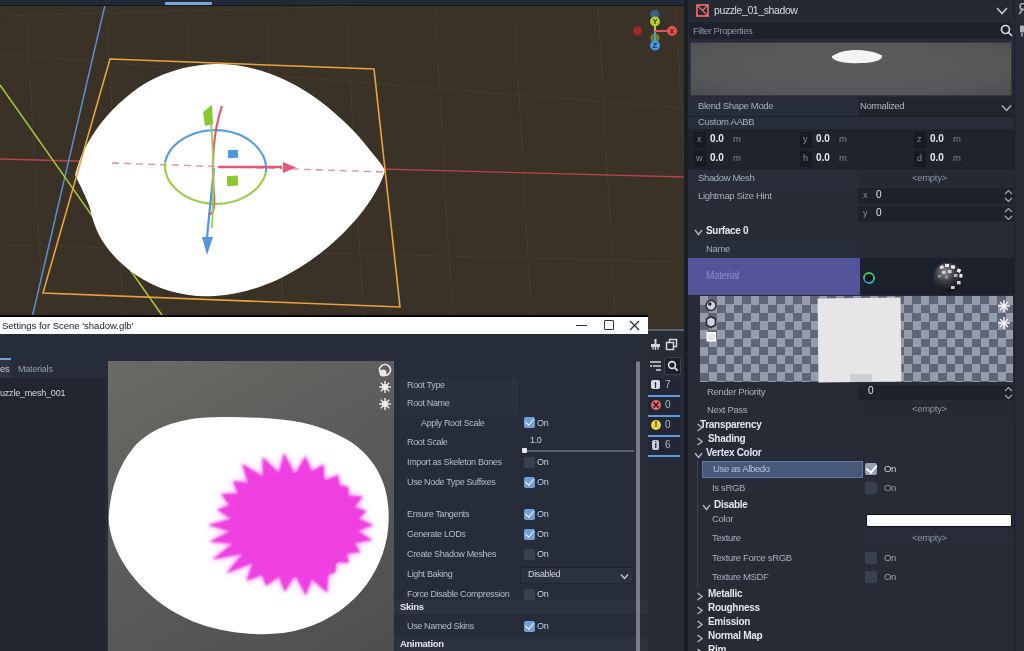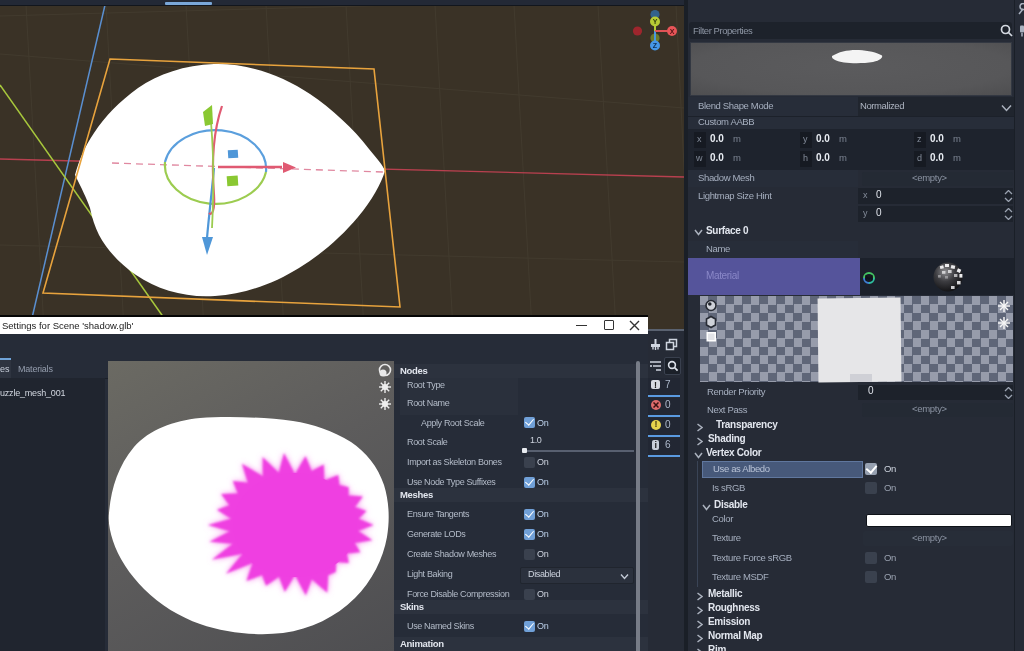--- a/index.html
+++ b/index.html
@@ -235,42 +235,36 @@
               <line x1="-6" y1="0" x2="6" y2="0"></line>
             <line x1="-4.2" y1="-4.2" x2="4.2" y2="4.2"></line>
               <line x1="-4.2" y1="4.2" x2="4.2" y2="-4.2"></line>
           </g>
         </g>
       </svg>
     </div>
 
     <div class="abs" id="nodes" style="left:394px;top:22px;width:254px;height:295px;overflow:hidden;">
 
-      <div class="abs" style="left:0;top:6px;width:254px;height:14px;background:#2c323e;">
-          <span class="abs sect" style="left:6px;top:1px;">Nodes</span>
-        </div>
       <div class="abs" style="left:6px;top:20px;width:118px;height:37px;background:#2a303c;"></div>
       <span class="abs lbl" style="left:13px;top:22px;">Root Type</span>
       <span class="abs lbl" style="left:13px;top:40px;">Root Name</span>
       <span class="abs lbl" style="left:27px;top:60px;">Apply Root Scale</span>
       <div class="chk on" style="left:130px;top:59px;"></div>
         <span class="abs val" style="left:143px;top:60px;color:#bcd0ea;">On</span>
       <span class="abs lbl" style="left:13px;top:79px;">Root Scale</span>
       <span class="abs val" style="left:136px;top:77px;">1.0</span>
       <div class="abs" style="left:130px;top:92px;width:110px;height:1.5px;background:#586070;"></div>
       <div class="abs" style="left:128px;top:90px;width:5px;height:5px;background:#e8ebf0;border-radius:1px;"></div>
       <span class="abs lbl" style="left:13px;top:99px;">Import as Skeleton Bones</span>
       <div class="chk off" style="left:130px;top:99px;"></div>
         <span class="abs val" style="left:143px;top:99px;">On</span>
       <span class="abs lbl" style="left:13px;top:119px;">Use Node Type Suffixes</span>
       <div class="chk on" style="left:130px;top:119px;"></div>
         <span class="abs val" style="left:143px;top:119px;color:#bcd0ea;">On</span>
-      <div class="abs" style="left:0;top:130px;width:254px;height:14px;background:#2c323e;">
-          <span class="abs sect" style="left:6px;top:1px;">Meshes</span>
-        </div>
       <span class="abs lbl" style="left:13px;top:151px;">Ensure Tangents</span>
       <div class="chk on" style="left:130px;top:151px;"></div>
         <span class="abs val" style="left:143px;top:151px;color:#bcd0ea;">On</span>
       <span class="abs lbl" style="left:13px;top:171px;">Generate LODs</span>
       <div class="chk on" style="left:130px;top:171px;"></div>
         <span class="abs val" style="left:143px;top:171px;color:#bcd0ea;">On</span>
       <span class="abs lbl" style="left:13px;top:191px;">Create Shadow Meshes</span>
       <div class="chk off" style="left:130px;top:191px;"></div>
         <span class="abs val" style="left:143px;top:191px;">On</span>
       <span class="abs lbl" style="left:13px;top:211px;">Light Baking</span>
@@ -293,20 +287,30 @@
           <span class="abs sect" style="left:6px;top:1px;">Animation</span>
         </div>
 
       <div class="abs" style="left:242px;top:3px;width:4px;height:292px;background:#777c87;border-radius:2px;"></div>
     </div>
   </div>
 </div>
 
 <div class="abs" id="inspector" style="left:688px;top:0;width:326px;height:651px;background:#262b36;overflow:hidden;">
 
+  <div class="abs" style="left:0;top:0;width:326px;height:20px;background:#242933;border-bottom:1px solid #191d25;">
+    <svg class="abs" style="left:8px;top:4px;" width="13" height="13">
+      <rect x="1" y="1" width="11" height="11" fill="none" stroke="#f47067" stroke-width="1.6"></rect>
+      <path d="M1,1 L12,12 M12,1 L6.5,6.5" stroke="#f47067" stroke-width="1.2"></path>
+    </svg>
+    <span class="abs" style="left:26px;top:4px;font-size:10.5px;letter-spacing:-0.4px;color:#d6dbe3;">puzzle_01_shadow</span>
+    <svg class="abs" style="left:308px;top:6px;" width="12" height="9">
+        <path d="M1,2 L6,7.5 L11,2" stroke="#c0c6d0" stroke-width="1.6" fill="none"></path>
+      </svg>
+  </div>
 
   <div class="abs" style="left:0;top:20px;width:326px;height:21px;background:#262b36;">
     <div class="abs" style="left:1px;top:2px;width:323px;height:17px;background:#1d222b;border-radius:3px;">
       <span class="abs" style="left:4px;top:3px;font-size:9.5px;letter-spacing:-0.45px;color:#8d95a3;">Filter Properties</span>
       <svg class="abs" style="left:311px;top:2px;" width="13" height="13">
         <circle cx="5.5" cy="5.5" r="4" fill="none" stroke="#d4d9e1" stroke-width="1.7"></circle>
         <line x1="8.5" y1="8.5" x2="12" y2="12" stroke="#d4d9e1" stroke-width="1.7"></line>
       </svg>
     </div>
   </div>
@@ -466,21 +470,21 @@
   </div>
 
   <span class="abs lbl" style="left:19px;top:404px;">Next Pass</span>
   <div class="abs" style="left:174px;top:403px;width:151px;height:14px;background:#242a34;border-radius:2px;">
     <span class="abs" style="left:50px;top:0px;font-size:9.5px;letter-spacing:-0.3px;color:#8b93a2;">&lt;empty&gt;</span>
   </div>
 
   <svg class="abs" style="left:8px;top:423px;" width="7" height="9">
       <path d="M1.5,1 L6,4.5 L1.5,8" stroke="#aab1bd" stroke-width="1.5" fill="none"></path>
     </svg>
-  <span class="abs sect" style="left:28px;top:419px;text-align:center;">Transparency</span>
+  <span class="abs sect" style="left:12px;top:419px;text-align:center;">Transparency</span>
   <svg class="abs" style="left:8px;top:437px;" width="7" height="9">
       <path d="M1.5,1 L6,4.5 L1.5,8" stroke="#aab1bd" stroke-width="1.5" fill="none"></path>
     </svg>
   <span class="abs sect" style="left:20px;top:433px;">Shading</span>
   <svg class="abs" style="left:6px;top:452px;" width="9" height="7">
       <path d="M1,1 L4.5,5.5 L8,1" stroke="#aab1bd" stroke-width="1.5" fill="none"></path>
     </svg>
   <span class="abs sect" style="left:18px;top:447px;">Vertex Color</span>
   <div class="abs" style="left:9px;top:461px;width:1px;height:126px;background:#3a4456;"></div>
 

